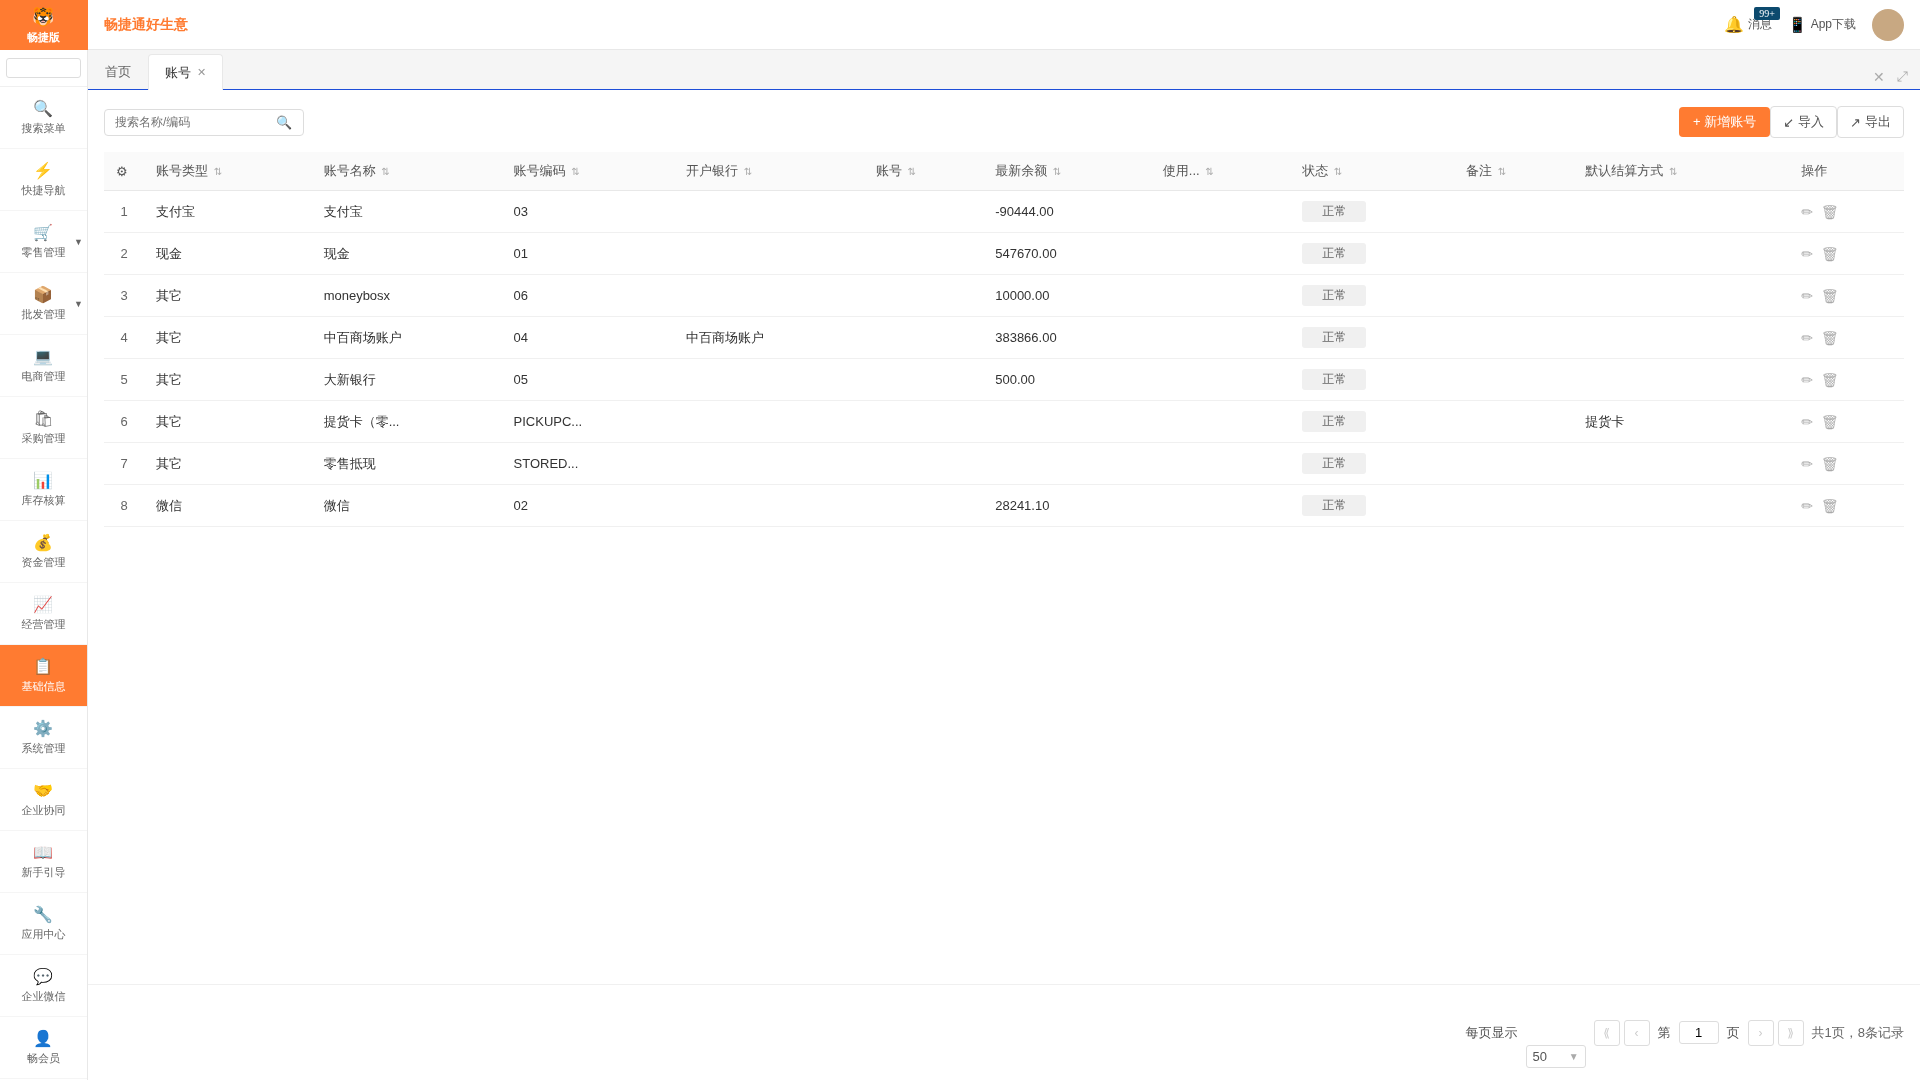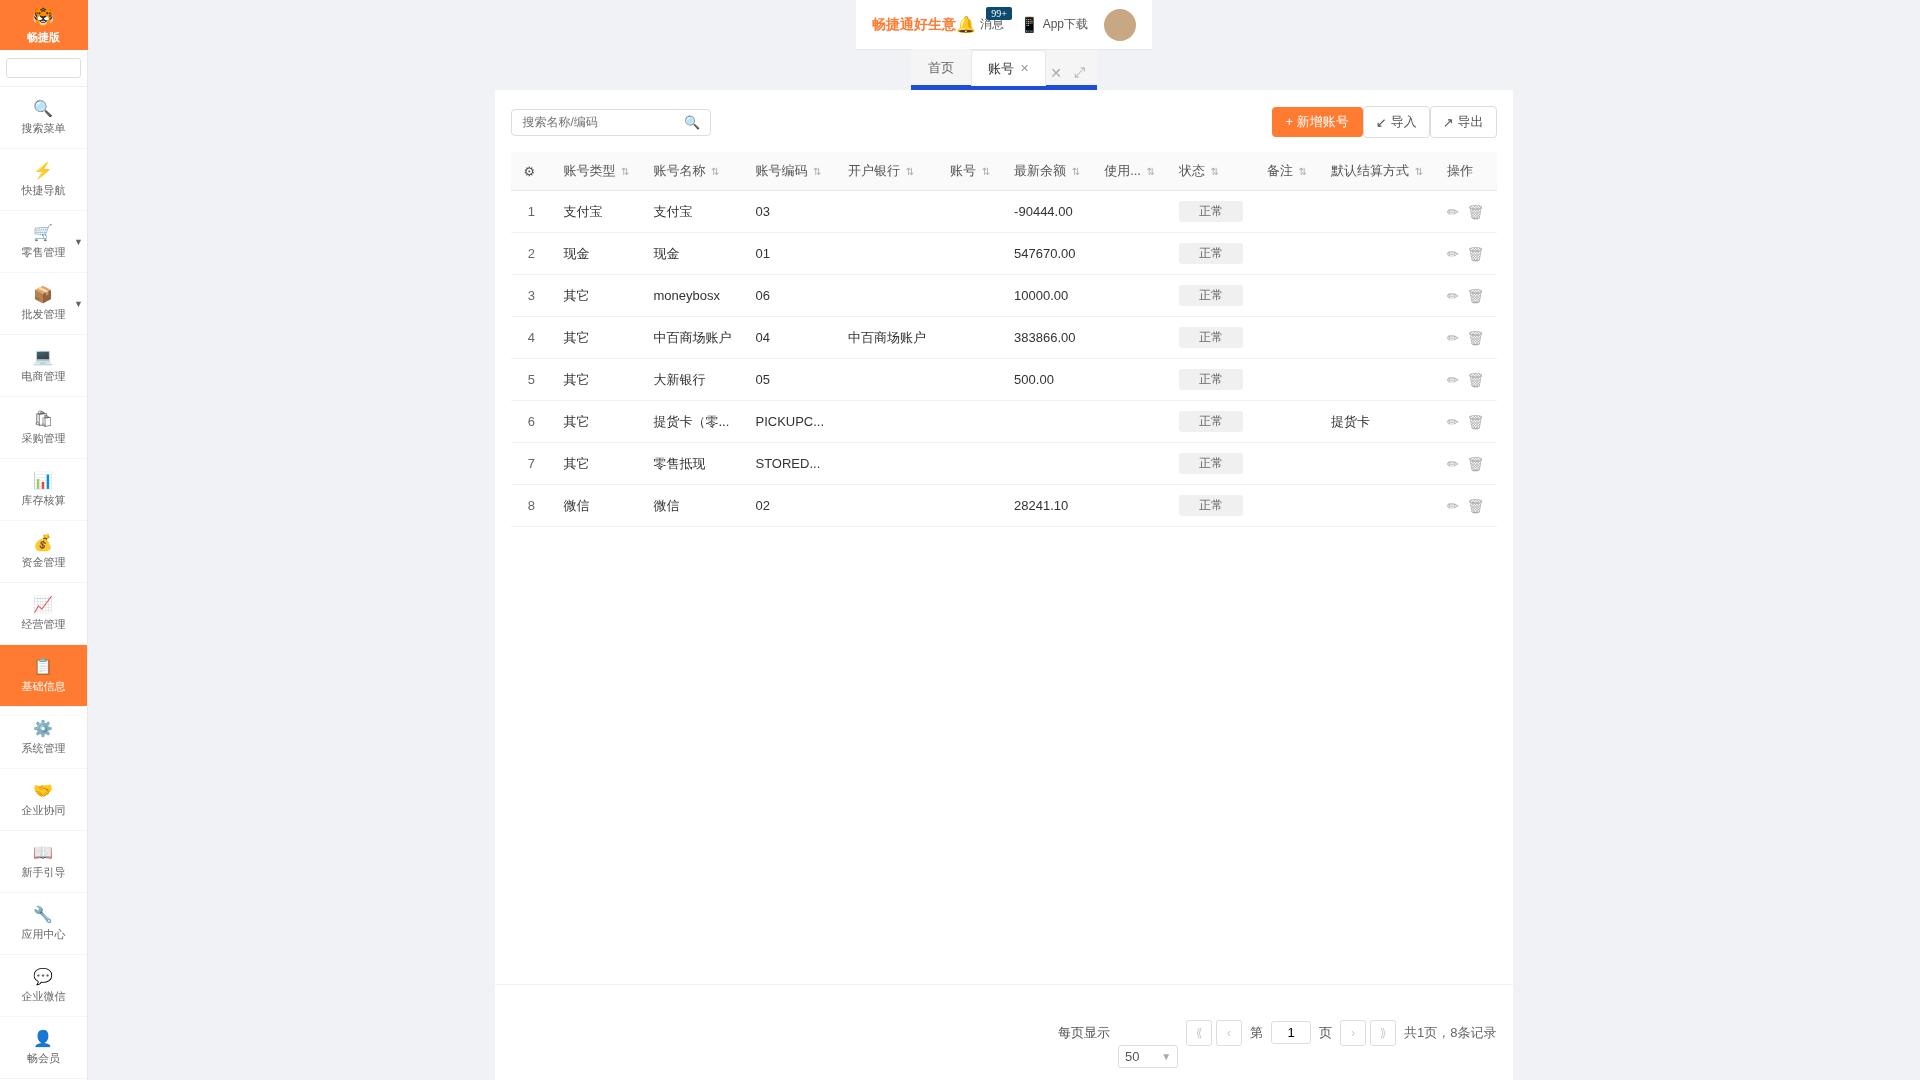--- a/index.html
+++ b/index.html
@@ -79,21 +79,20 @@
       font-size: 9px;
     }
 
     
     .main {
       flex: 1;
       display: flex;
       flex-direction: column;
       height: 100%;
       overflow: hidden;
-      align-items: center;
     }
 
     
     .top-header {
       height: 50px;
       background: #fff;
       display: flex;
       align-items: center;
       justify-content: space-between;
       padding: 0 16px;
@@ -111,21 +110,21 @@
     .app-btn { display: flex; align-items: center; gap: 4px; cursor: pointer; color: #555; font-size: 12px; }
     .avatar { width: 32px; height: 32px; border-radius: 50%; background: #ccc; overflow: hidden; }
 
     
     .tab-bar {
       height: 40px;
       background: #f5f5f5;
       display: flex;
       align-items: flex-end;
       padding: 0 0 0 0;
-      border-bottom: 5px solid #1d4ed8;
+      border-bottom: 1px solid #1d4ed8;
       flex-shrink: 0;
     }
     .tab {
       height: 36px;
       padding: 0 16px;
       display: flex;
       align-items: center;
       cursor: pointer;
       font-size: 13px;
       color: #666;

